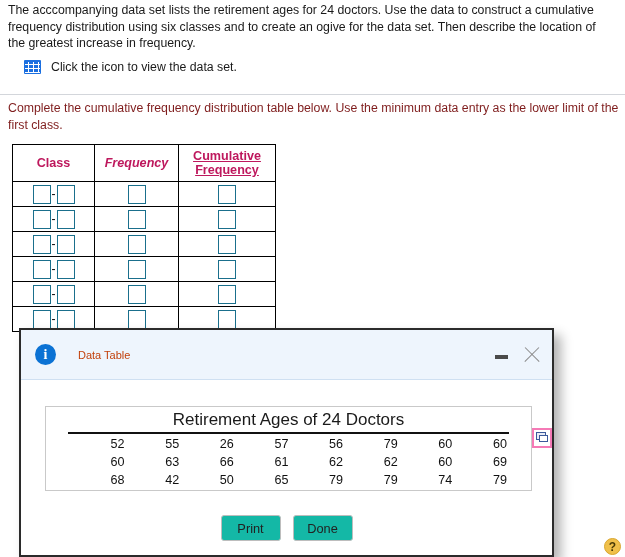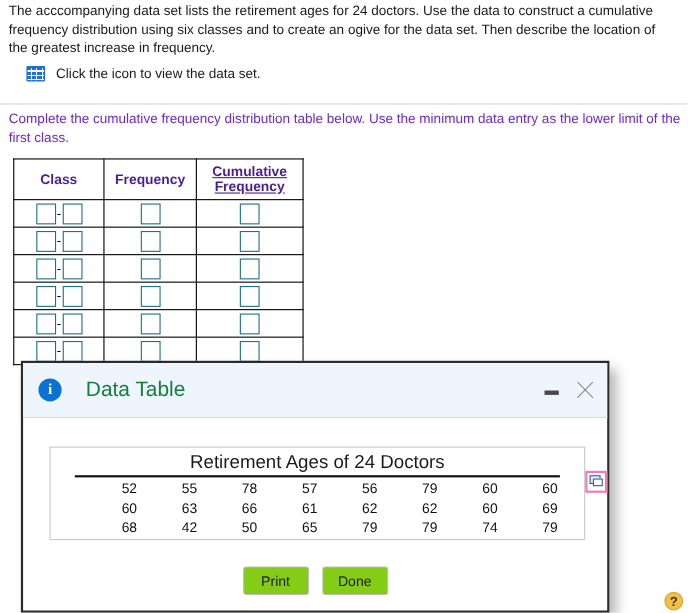--- a/index.html
+++ b/index.html
@@ -46,43 +46,43 @@
   }
   .divider {
     position: absolute;
     left: 0; top: 94px; width: 625px; height: 1px;
     background: #d3d6db;
   }
   .prompt2 {
     position: absolute;
     left: 8px; top: 100px; width: 614px;
     font-size: 12.3px; line-height: 16.5px;
-    color: #6d28d9;
+    color: #7f1d1d;
   }
 
   
   .freq-table {
     position: absolute;
     left: 12px; top: 144px;
     border-collapse: collapse;
     background: #fff;
   }
   .freq-table th, .freq-table td {
     border: 1.6px solid #000;
     text-align: center;
     vertical-align: middle;
     padding: 0;
   }
   .freq-table th {
-    font-size: 12.6px; font-weight: bold; color: #4c1d95;
+    font-size: 12.6px; font-weight: bold; color: #be185d;
     line-height: 14px;
     padding: 4px 4px;
   }
   .col-class { width: 82px; }
-  .col-freq  { width: 84px; }
+  .col-freq  { width: 84px; font-style: italic; }
   .col-cum   { width: 97px; text-decoration: underline; }
   .freq-table td { height: 25px; }
   .inbox {
     display: inline-block;
     width: 18px; height: 19px;
     border: 1.4px solid #1a6f8c;
     background: #fff;
     vertical-align: middle;
   }
   .dash {
@@ -112,21 +112,21 @@
     margin-left: 14px;
     width: 21px; height: 21px; border-radius: 50%;
     background: #0b72d4;
     color: #fff; font-size: 14px; font-weight: bold;
     font-family: "Liberation Serif", serif;
     display: flex; align-items: center; justify-content: center;
     flex: none;
   }
   .modal-title {
     margin-left: 22px;
-    font-size: 19px; color: #15803d;
+    font-size: 11px; color: #c2410c;
   }
   .win-btns {
     position: absolute; right: 10px; top: 0; height: 50px;
     display: flex; align-items: center; gap: 14px;
   }
   .btn-min {
     width: 13px; height: 4px; background: #4a4a4a;
     margin-top: 4px;
   }
   .btn-close {
@@ -188,21 +188,21 @@
   }
 
   .modal-actions {
     position: absolute;
     left: 0; bottom: 16px; width: 100%;
     display: flex; justify-content: center; gap: 12px;
   }
   .dlg-btn {
     min-width: 60px; height: 26px;
     padding: 0 13px;
-    background: #84cc16;
+    background: #14b8a6;
     border: 1px solid #bdbdbd;
     border-radius: 3px;
     font-size: 12.8px; color: #222;
     font-family: "Liberation Sans", sans-serif;
     cursor: pointer;
   }
 
   
   .bottom-text {
     position: absolute;
@@ -302,21 +302,21 @@
       </div>
     </div>
 
     <div class="modal-body">
       <div class="data-box">
         <div class="data-title">Retirement Ages of 24 Doctors</div>
         <div class="rule"></div>
         <div class="data-grid">
           <div class="data-cell">52</div>
           <div class="data-cell">55</div>
-          <div class="data-cell">78</div>
+          <div class="data-cell">26</div>
           <div class="data-cell">57</div>
           <div class="data-cell">56</div>
           <div class="data-cell">79</div>
           <div class="data-cell">60</div>
           <div class="data-cell">60</div>
 
           <div class="data-cell">60</div>
           <div class="data-cell">63</div>
           <div class="data-cell">66</div>
           <div class="data-cell">61</div>

